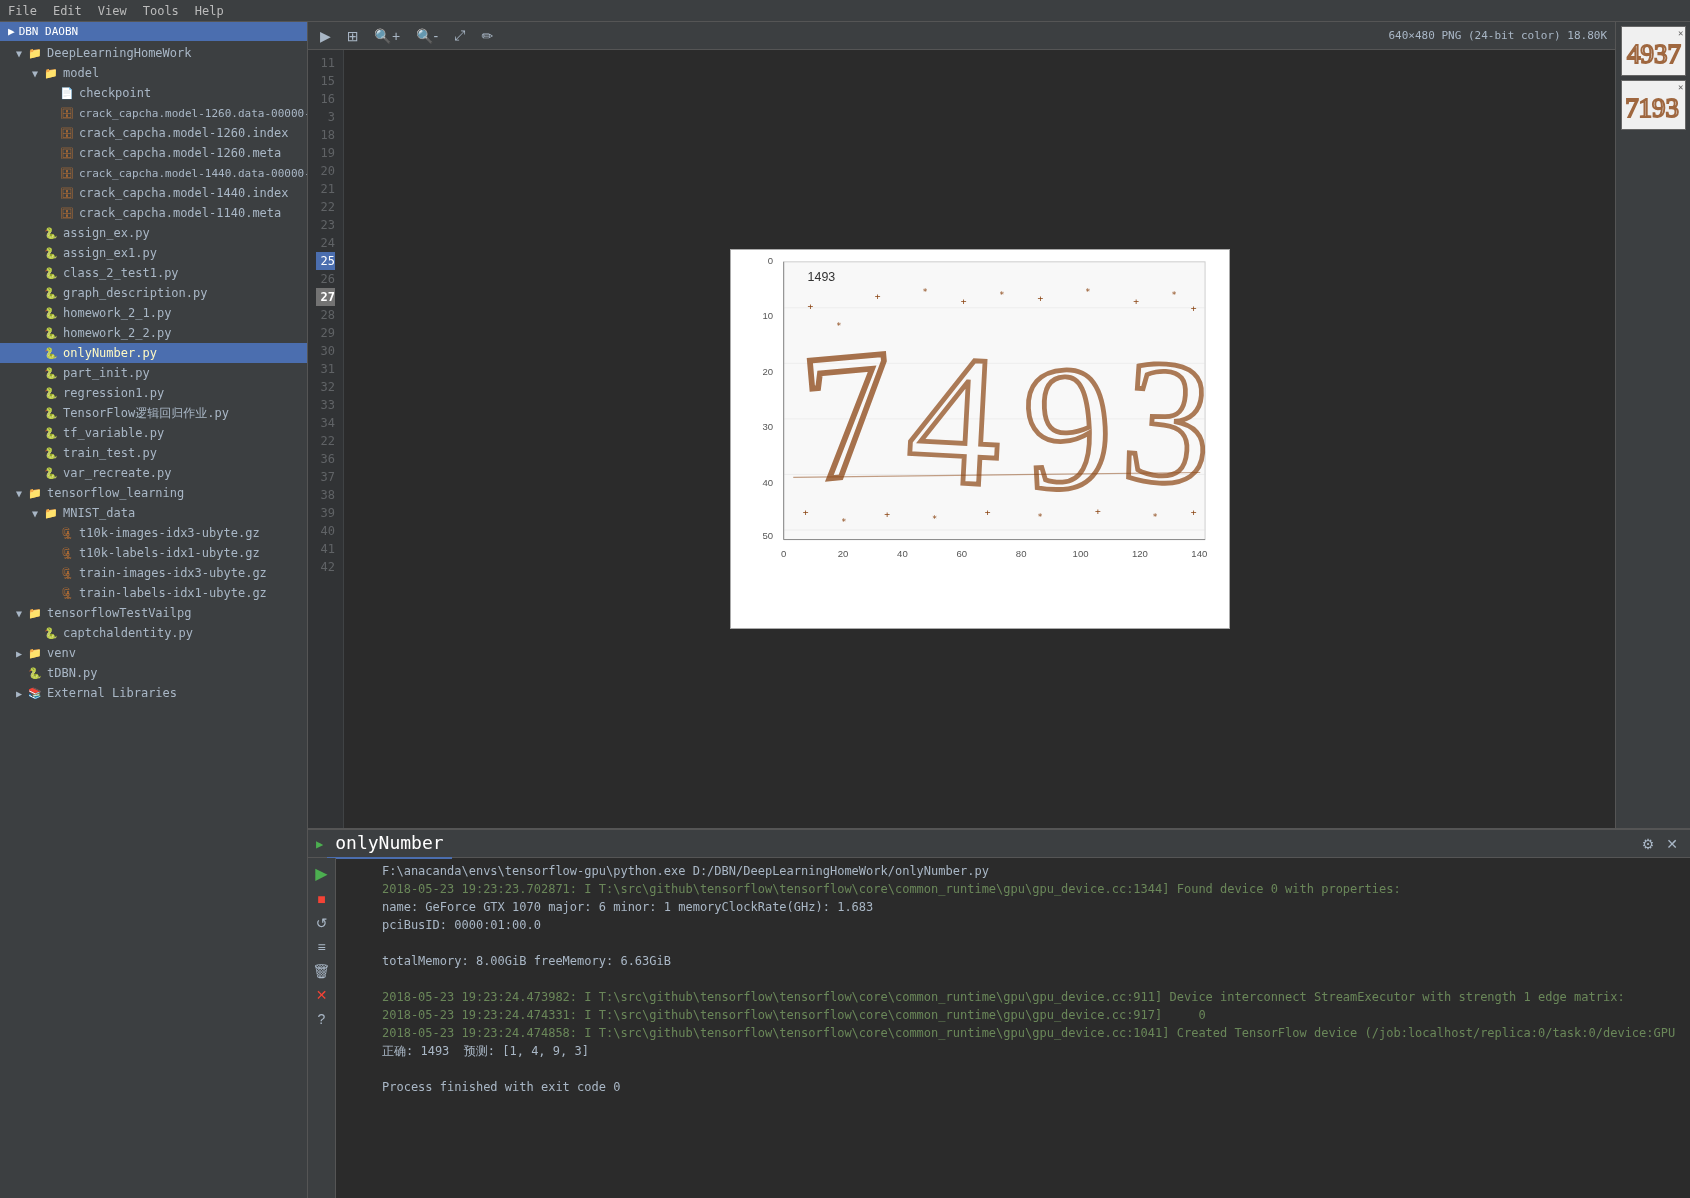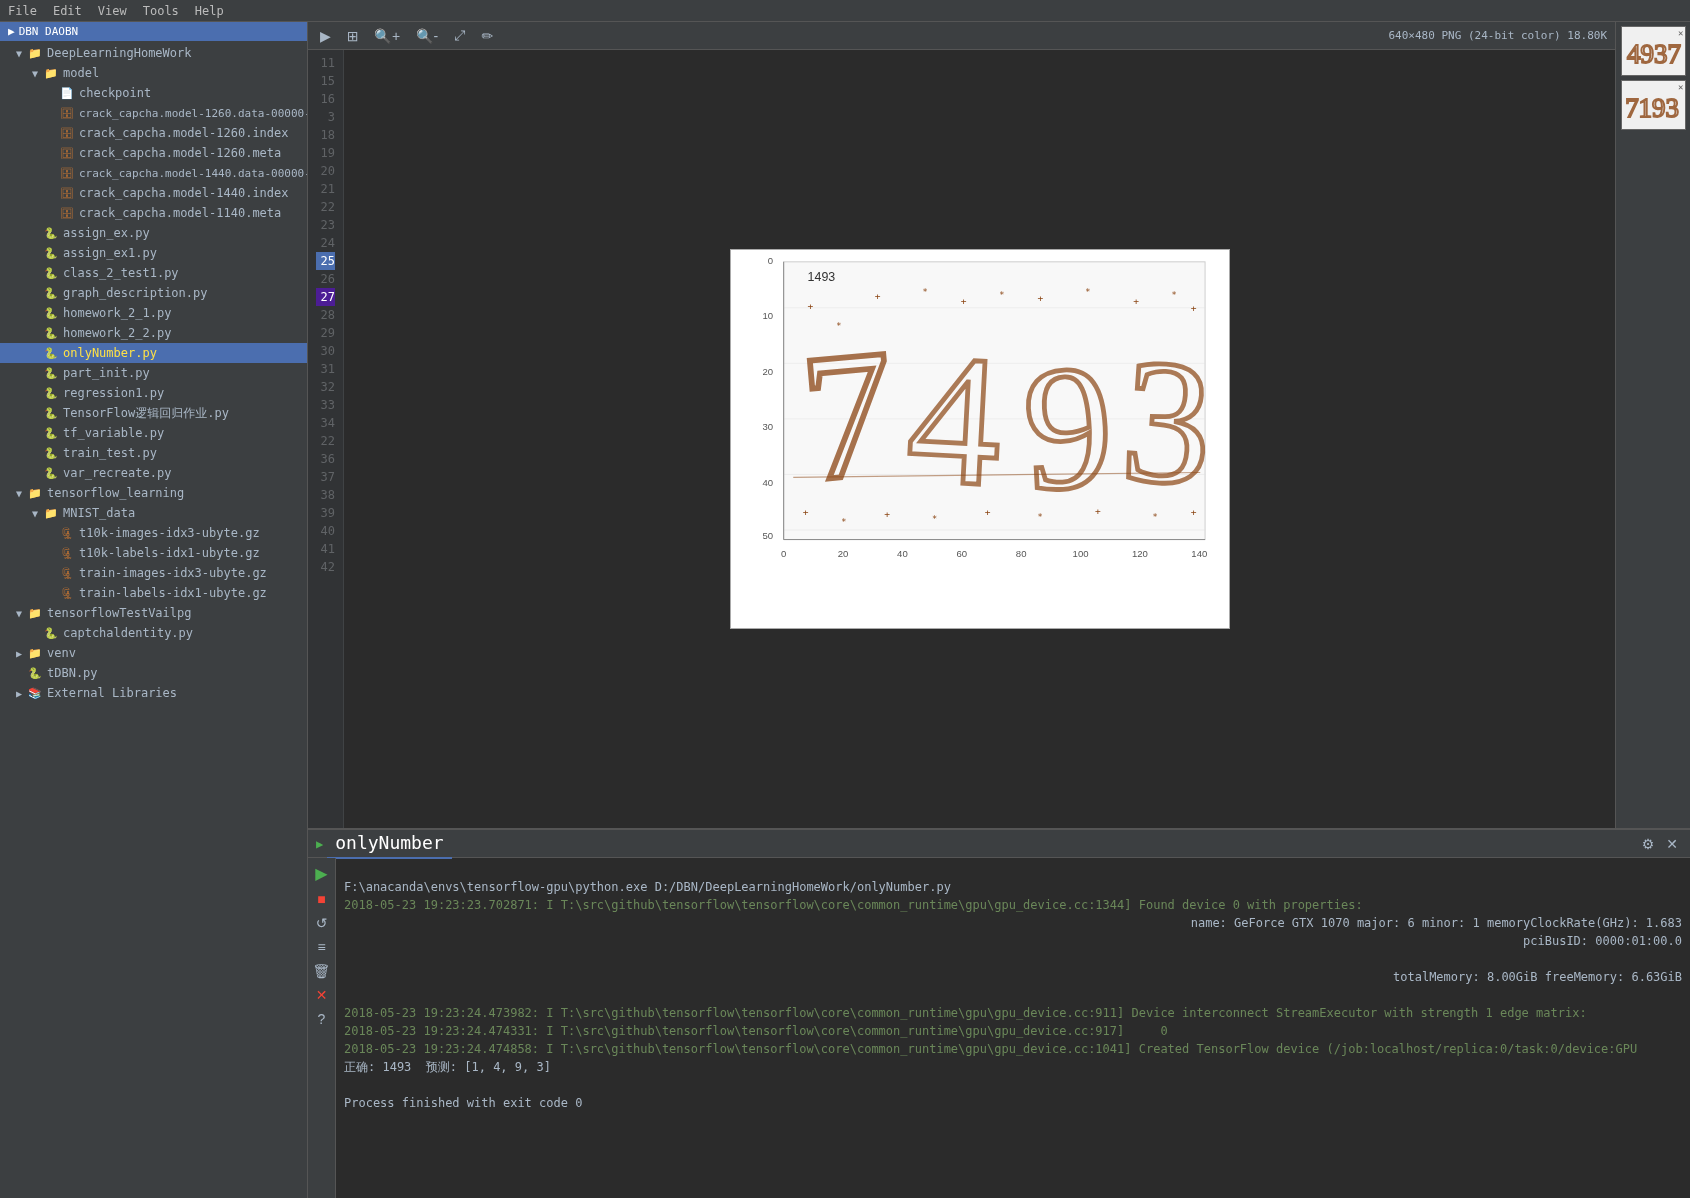--- a/index.html
+++ b/index.html
@@ -74,21 +74,21 @@
       cursor: pointer;
       white-space: nowrap;
       height: 20px;
     }
     .tree-item.selected { background: #4b6eaf; color: #fff; }
 
     .tree-indent { display: inline-block; width: 16px; flex-shrink: 0; }
     .tree-arrow { display: inline-block; width: 12px; flex-shrink: 0; color: #a9b7c6; font-size: 10px; }
     .tree-icon { display: inline-block; width: 16px; flex-shrink: 0; margin-right: 3px; font-size: 11px; }
     .tree-label { font-size: 12px; color: #a9b7c6; }
-    .tree-item.selected .tree-label { color: #fde047; }
+    .tree-item.selected .tree-label { color: #fef9c3; }
 
     
     .icon-folder { color: #f0a732; }
 
     .editor-toolbar {
       background: #3c3f41;
       height: 28px;
       display: flex;
       align-items: center;
       padding: 0 8px;
@@ -222,32 +222,33 @@
       color: #a9b7c6;
       cursor: pointer;
       font-size: 14px;
       padding: 2px 4px;
       border-radius: 2px;
     }
 
     .run-content {
       flex: 1;
       overflow-y: auto;
-      padding: 20px 8px;
+      padding: 4px 8px;
+      margin-left: 38px;
     }
 
     .run-line {
       line-height: 18px;
       white-space: pre-wrap;
       word-break: break-all;
     }
 
     .run-line.path { color: #a9b7c6; }
     .run-line.info { color: #6a8759; }
-    .run-line.normal { color: #a9b7c6; text-align: right; }
+    .run-line.normal { color: #a9b7c6; }
     .run-line.result { color: #a9b7c6; }
     .run-line.finished { color: #a9b7c6; }
 
     .run-left-toolbar {
       display: flex;
       flex-direction: column;
       align-items: center;
       width: 28px;
       background: #3c3f41;
       border-right: 1px solid #555;
@@ -561,21 +562,21 @@
             <div>3</div>
             <div>18</div>
             <div>19</div>
             <div>20</div>
             <div>21</div>
             <div>22</div>
             <div>23</div>
             <div>24</div>
             <div style="background:#4b6eaf; color:#fff; width:100%;">25</div>
             <div>26</div>
-            <div style="background:#4c1d95; color:#fff; width:100%;">27</div>
+            <div style="background:#737373; color:#fff; width:100%;font-weight:bold;">27</div>
             <div>28</div>
             <div>29</div>
             <div>30</div>
             <div>31</div>
             <div>32</div>
             <div>33</div>
             <div>34</div>
             <div>22</div>
             <div>36</div>
             <div>37</div>

